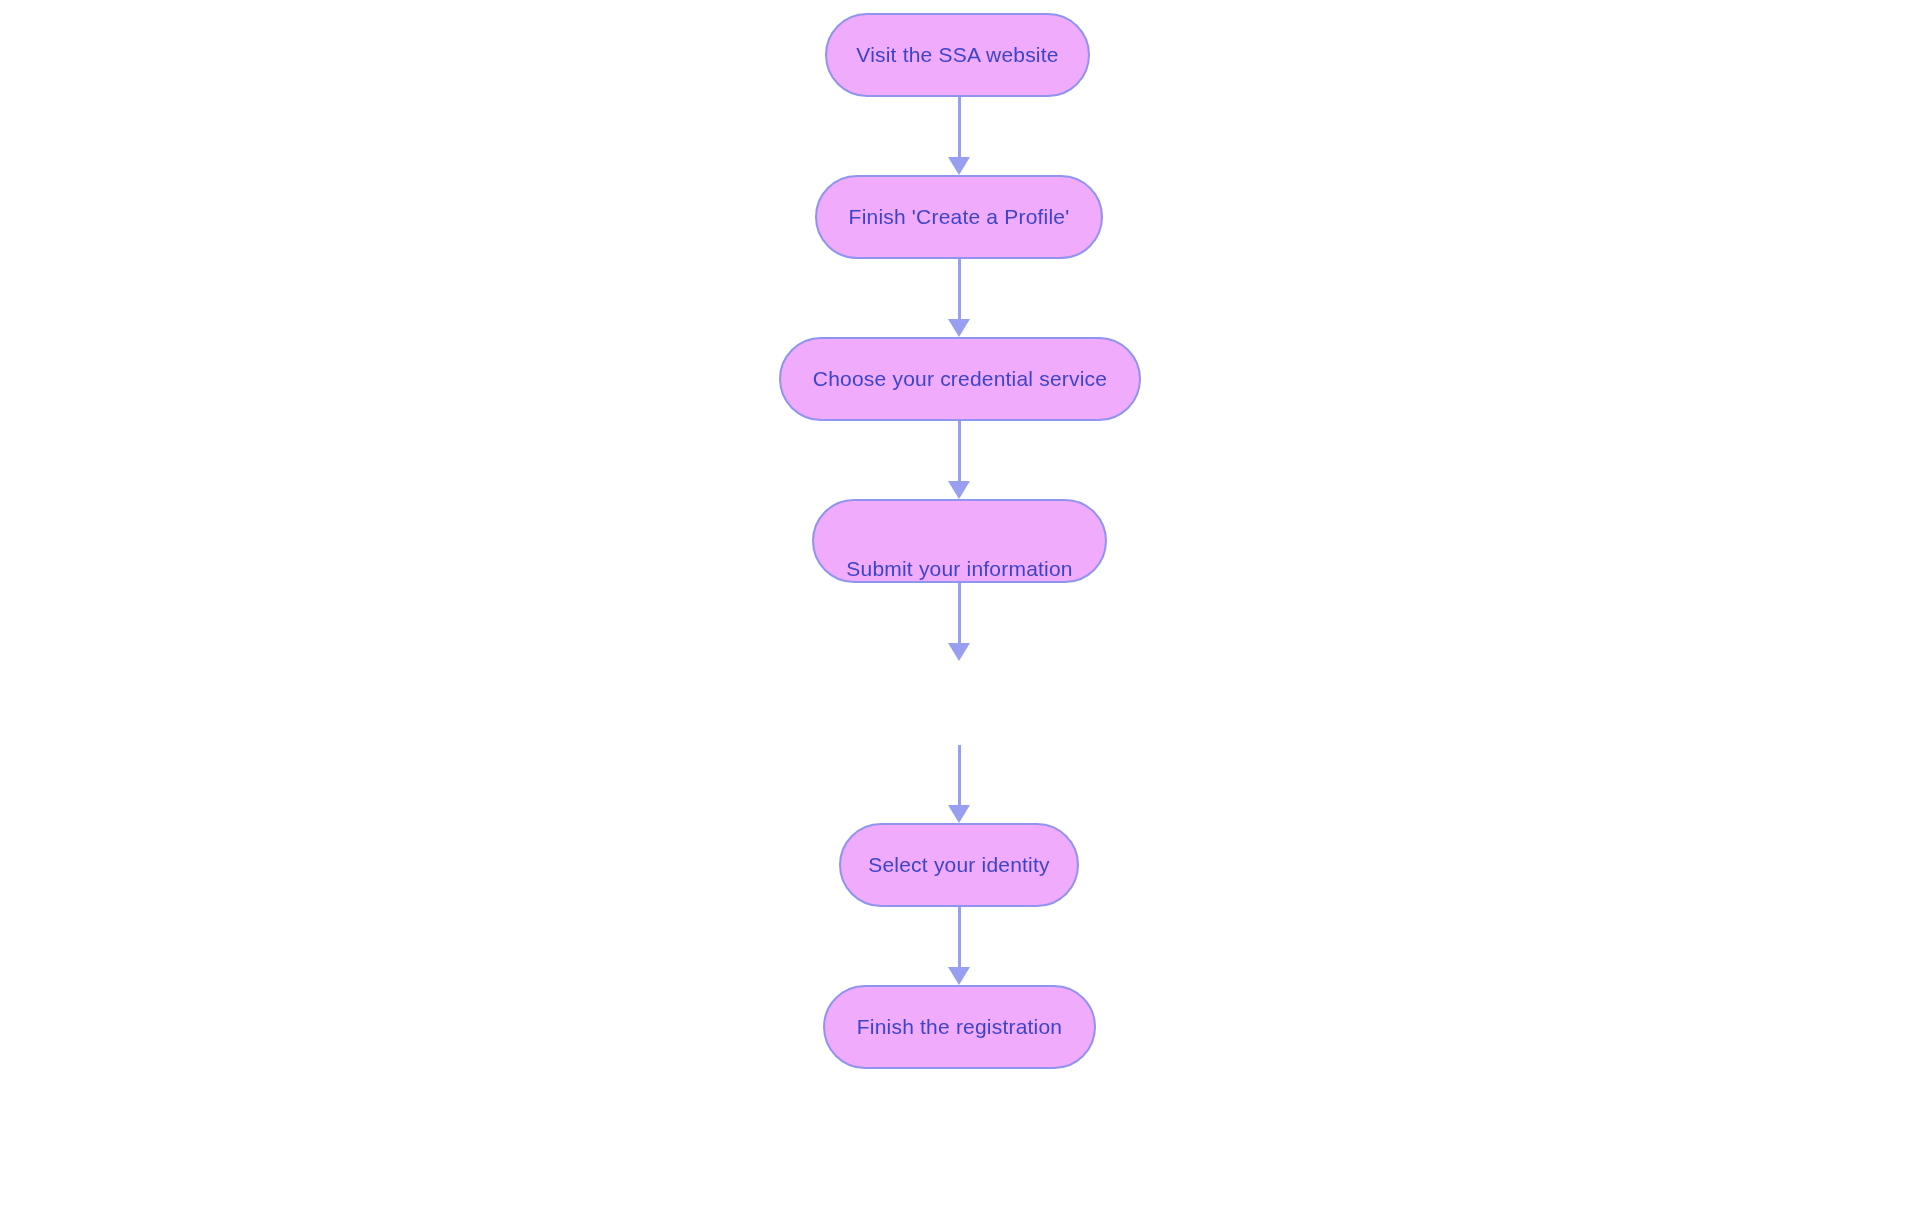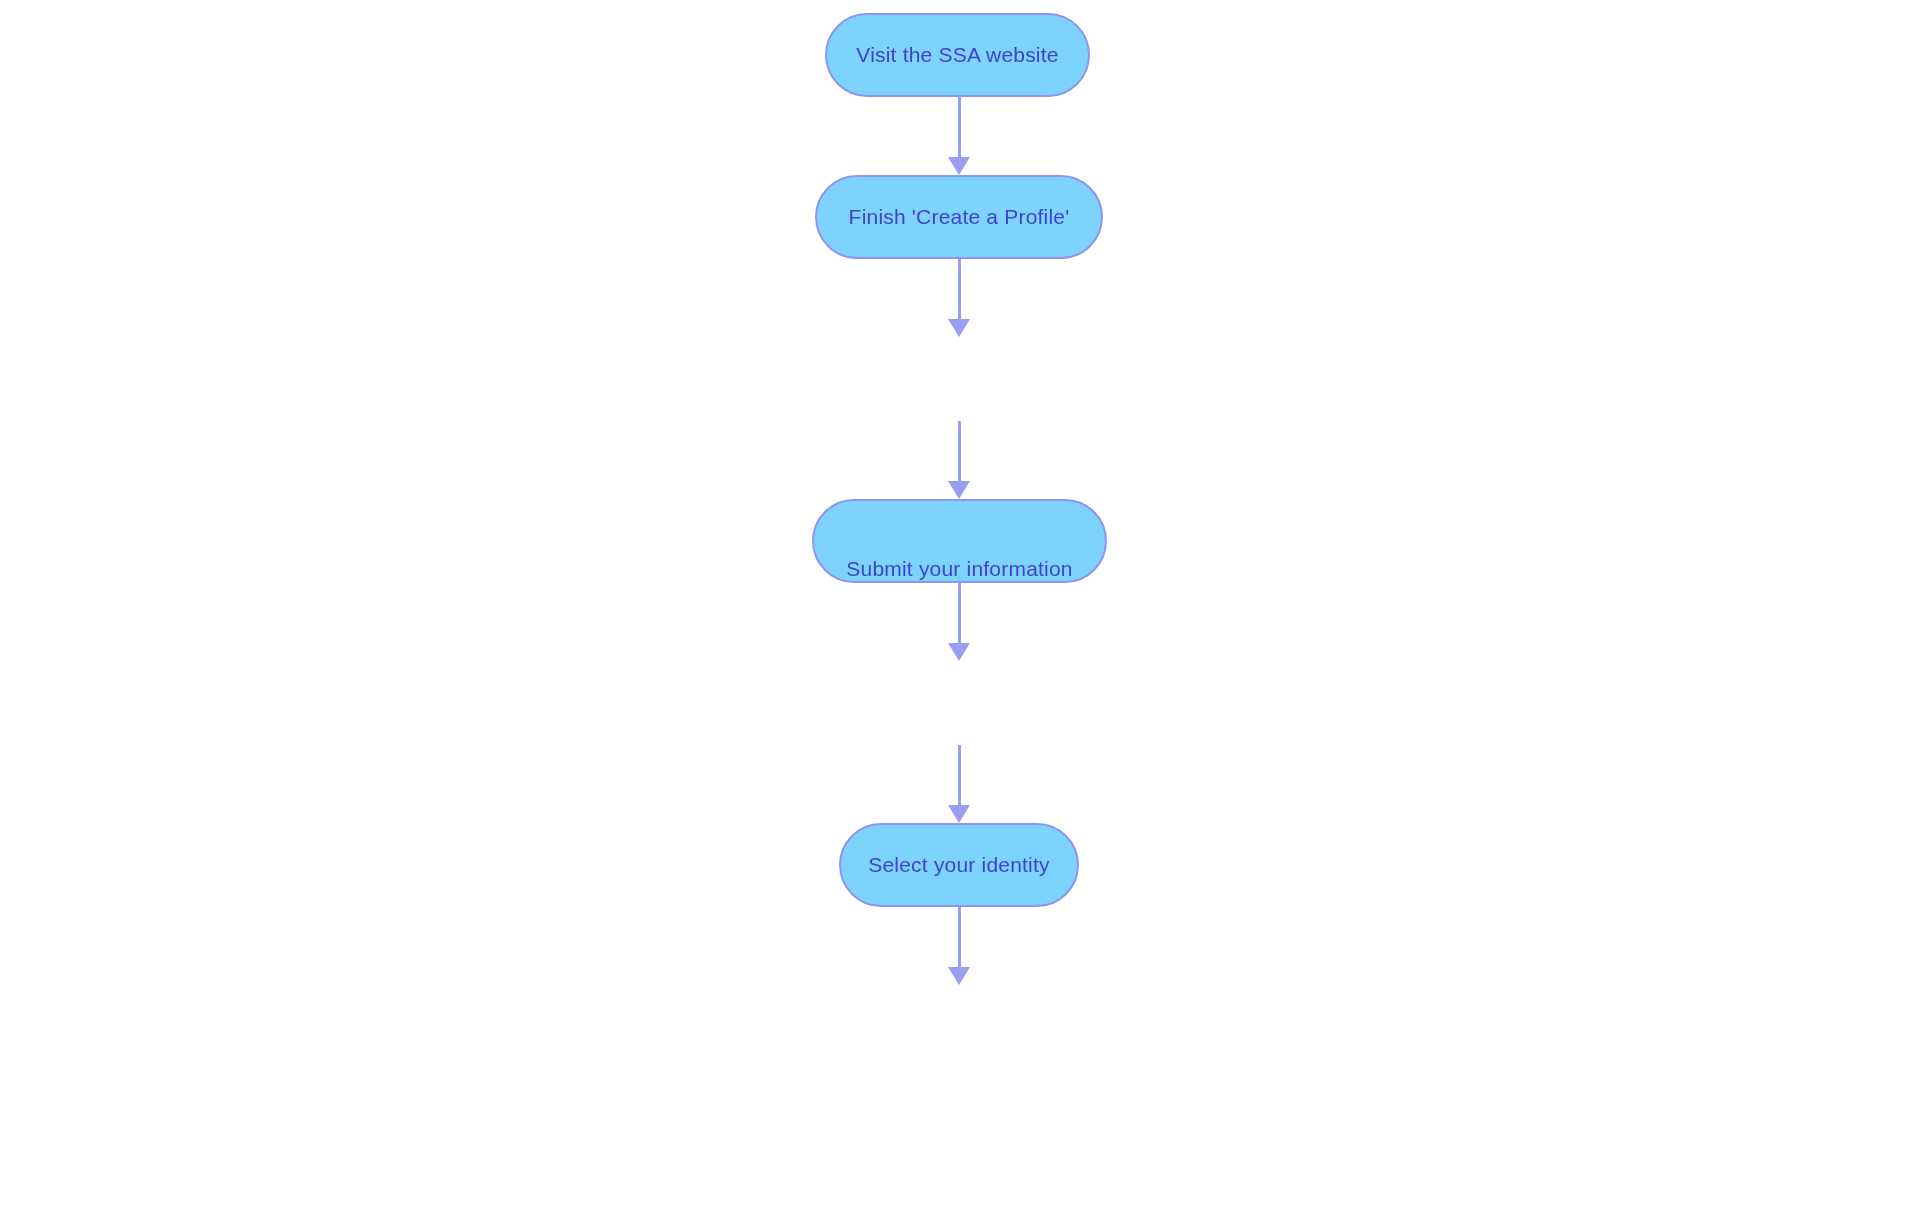--- a/index.html
+++ b/index.html
@@ -11,21 +11,21 @@
     left: 0; top: 0;
     width: 1920px; height: 1215px;
     background: #ffffff;
   }
 
   
   .flow-node {
     position: absolute;
     height: 84px;
     border-radius: 42px;
-    background: #7dd3fc;
+    background: #f0abfc;
     border: 2px solid #8f94ee;
     display: flex;
     align-items: center;
     justify-content: center;
     color: #3e44c8;
     font-size: 21px;
     letter-spacing: 0.2px;
     white-space: nowrap;
   }
   .node-1 { left: 825px; top: 13px;  width: 265px; }
@@ -101,20 +101,23 @@
 
   <div class="flow-node node-2">
     <span>Finish 'Create a Profile'</span>
   </div>
 
   <div class="flow-arrow arrow-2">
     <div class="arrow-line"></div>
     <div class="arrow-head"></div>
   </div>
 
+  <div class="flow-node node-3">
+    <span>Choose your credential service</span>
+  </div>
 
   <div class="flow-arrow arrow-3">
     <div class="arrow-line"></div>
     <div class="arrow-head"></div>
   </div>
 
   <div class="flow-node node-4">
     <span>Submit your information</span>
   </div>
 
@@ -131,15 +134,18 @@
 
   <div class="flow-node node-6">
     <span>Select your identity</span>
   </div>
 
   <div class="flow-arrow arrow-6">
     <div class="arrow-line"></div>
     <div class="arrow-head"></div>
   </div>
 
+  <div class="flow-node node-7">
+    <span>Finish the registration</span>
+  </div>
 
 
 </div>
 
 </body></html>

